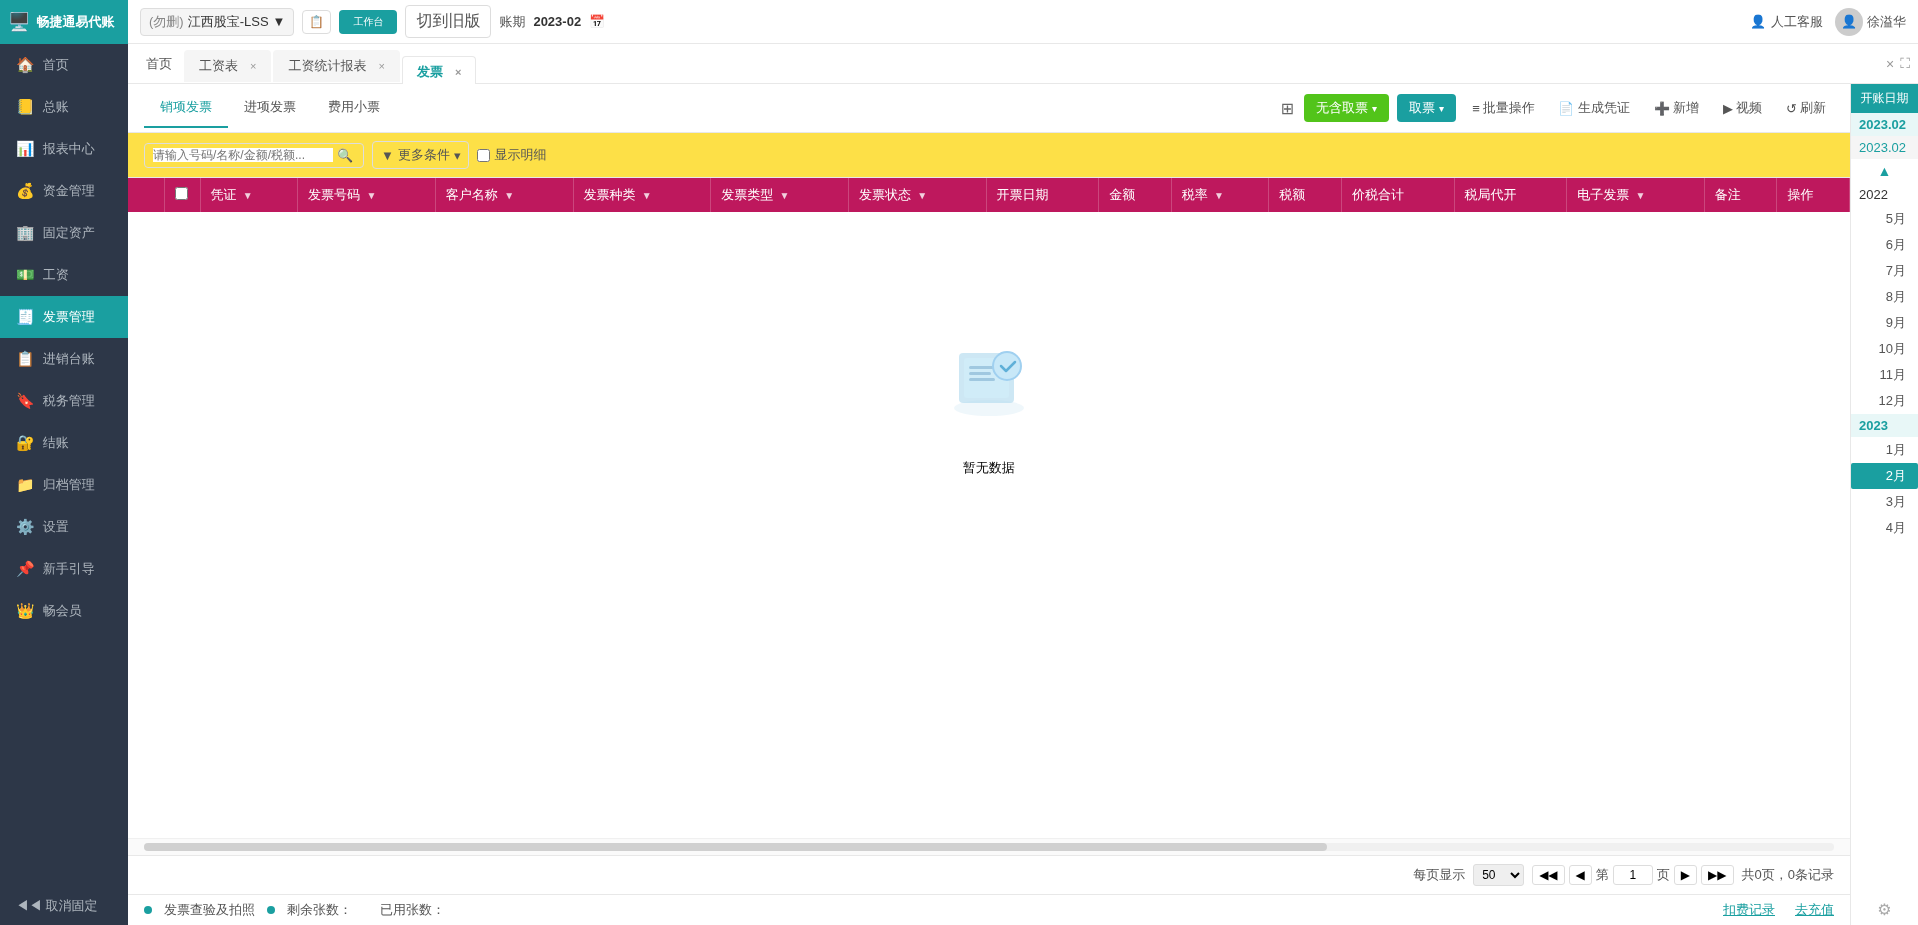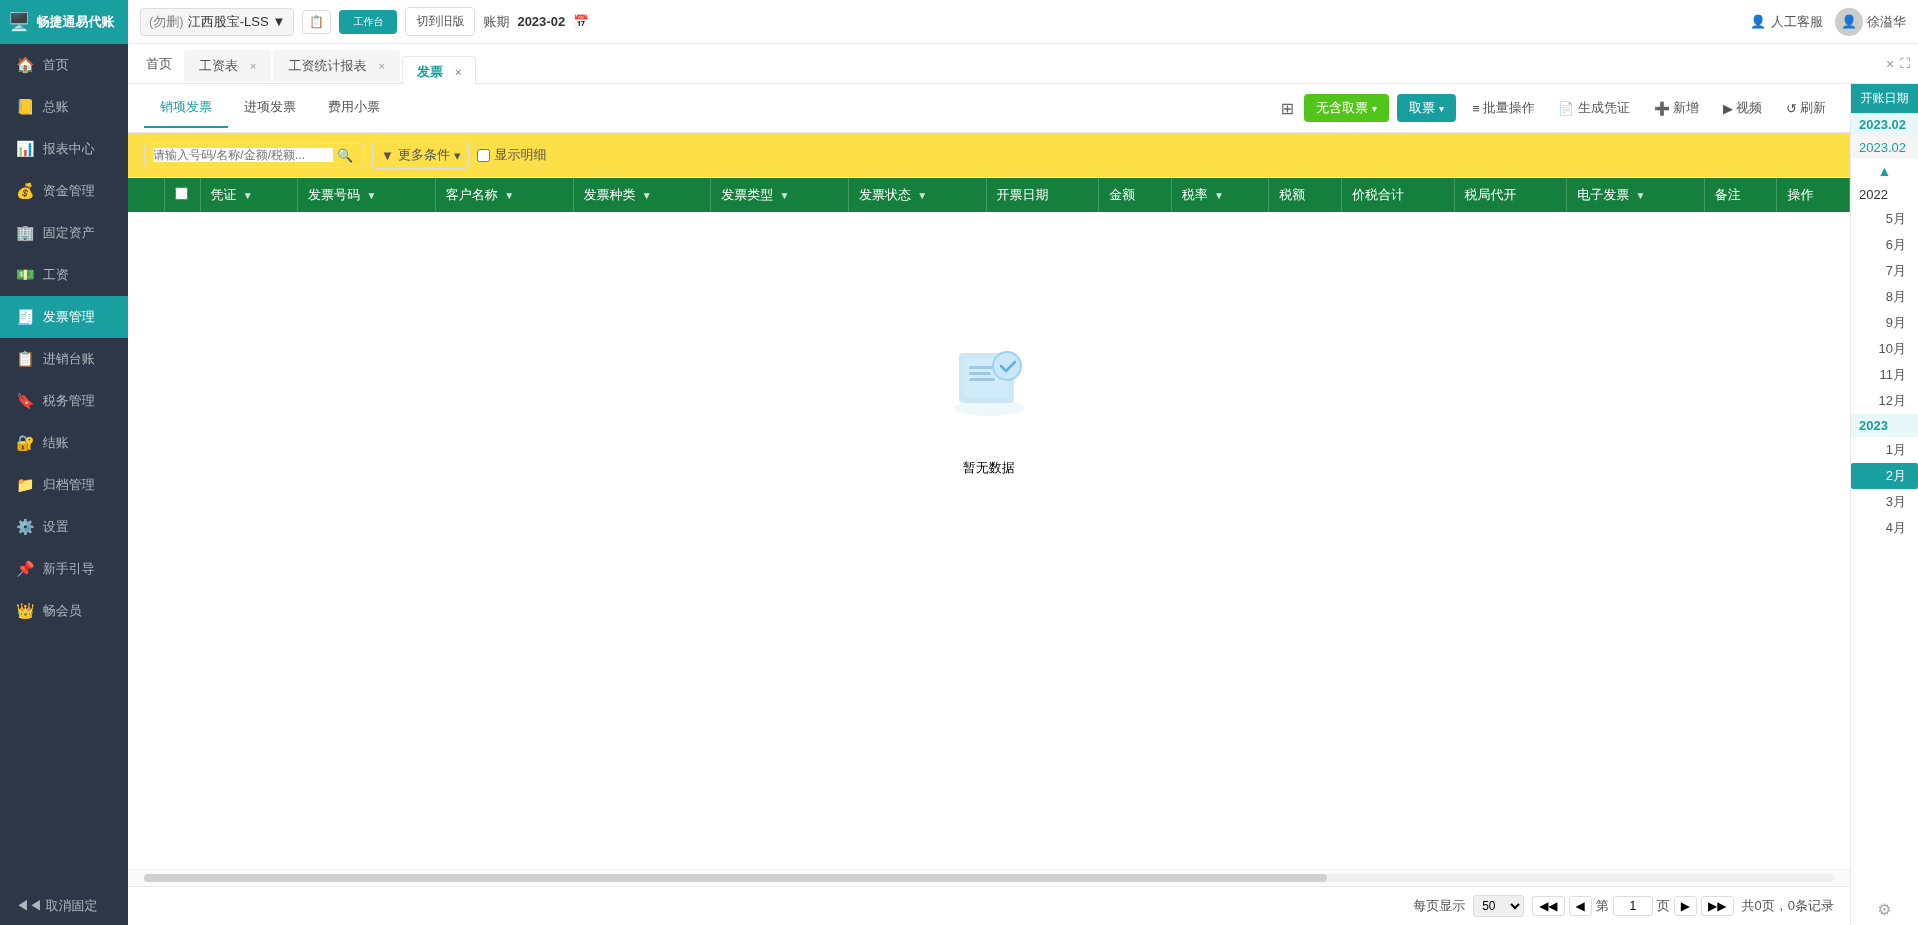--- a/index.html
+++ b/index.html
@@ -14,21 +14,21 @@
     .sidebar-item-icon { font-size: 15px; min-width: 16px; }
     .sidebar-bottom { margin-top: auto; padding: 10px 16px; color: #adb5bd; font-size: 12px; cursor: pointer; display: flex; align-items: center; gap: 6px; }
 
     
     .main { flex: 1; display: flex; flex-direction: column; overflow: hidden; position: relative; }
 
     
     .topbar { background: white; height: 44px; display: flex; align-items: center; padding: 0 12px; gap: 8px; border-bottom: 1px solid #e8e8e8; position: relative; z-index: 10; }
     .topbar-company { display: flex; align-items: center; gap: 4px; background: #f5f5f5; border: 1px solid #ddd; border-radius: 4px; padding: 4px 8px; color: #333; cursor: pointer; font-size: 12px; }
     .btn-workbench { background: #1a9fa0; color: white; border: none; border-radius: 4px; padding: 5px 14px; cursor: pointer; font-size: 10px; }
-    .btn-switch { background: white; color: #555; border: 1px solid #ddd; border-radius: 4px; padding: 5px 10px; cursor: pointer; font-size: 12px; }
+    .btn-switch { background: white; color: #555; border: 1px solid #ddd; border-radius: 4px; padding: 5px 10px; cursor: pointer; font-size: 16px; }
     .topbar-right { margin-left: auto; display: flex; align-items: center; gap: 12px; color: #555; font-size: 13px; }
     .topbar-right-item { display: flex; align-items: center; gap: 4px; cursor: pointer; }
     .avatar { width: 28px; height: 28px; border-radius: 50%; background: #ccc; display: flex; align-items: center; justify-content: center; font-size: 12px; color: white; }
 
     
     .tabbar { background: white; height: 40px; display: flex; align-items: center; padding: 0 8px; border-bottom: 1px solid #e8e8e8; gap: 2px; }
     .tab { display: flex; align-items: center; gap: 8px; padding: 6px 14px; border: 1px solid transparent; border-radius: 4px 4px 0 0; cursor: pointer; font-size: 13px; color: #555; background: #f5f5f5; margin-top: 4px; }
     .tab.active { background: white; border: 1px solid #e8e8e8; border-bottom: 1px solid white; color: #1a9fa0; font-weight: bold; margin-top: 16px; }
     .tab-close { font-size: 11px; color: #999; cursor: pointer; margin-left: 4px; }
     .tab-home { color: #555; font-size: 13px; padding: 6px 10px; cursor: pointer; }
@@ -46,21 +46,21 @@
     .toolbar-filter { display: flex; align-items: center; gap: 4px; color: #555; cursor: pointer; font-size: 12px; padding: 4px 8px; border: 1px solid #ddd; border-radius: 4px; }
     .toolbar-checkbox { display: flex; align-items: center; gap: 4px; color: #555; font-size: 12px; cursor: pointer; }
     .btn-green { background: #52c41a; color: white; border: none; border-radius: 4px; padding: 5px 12px; cursor: pointer; font-size: 13px; display: flex; align-items: center; gap: 4px; }
     .btn-teal { background: #1a9fa0; color: white; border: none; border-radius: 4px; padding: 5px 12px; cursor: pointer; font-size: 13px; display: flex; align-items: center; gap: 4px; }
     .btn-text { background: none; border: none; color: #555; cursor: pointer; font-size: 12px; padding: 4px 8px; display: flex; align-items: center; gap: 3px; }
     .dropdown-arrow { font-size: 10px; }
 
     
     .table-container { flex: 1; overflow: auto; background: white; margin: 0; }
     .data-table { width: 100%; border-collapse: collapse; }
-    .data-table th { background: #15803d; color: white; padding: 8px 10px; font-size: 12px; font-weight: normal; white-space: nowrap; border-right: 1px solid rgba(255,255,255,0.2); text-align: left; margin-top: 16px; }
+    .data-table th { background: #be185d; color: white; padding: 8px 10px; font-size: 12px; font-weight: normal; white-space: nowrap; border-right: 1px solid rgba(255,255,255,0.2); text-align: left; margin-top: 16px; }
     .data-table th:first-child { width: 40px; }
     .data-table td { padding: 8px 10px; font-size: 12px; border-bottom: 1px solid #f0f0f0; }
     .th-filter { font-size: 10px; margin-left: 3px; color: rgba(255,255,255,0.8); }
 
     
     .empty-state { display: flex; flex-direction: column; align-items: center; justify-content: center; height: 380px; }
     .empty-icon { font-size: 80px; margin-bottom: 12px; }
 
     
     .table-footer { background: white; padding: 8px 16px; display: flex; align-items: center; justify-content: flex-end; gap: 8px; border-top: 1px solid #e8e8e8; font-size: 12px; color: #555; }
@@ -395,20 +395,30 @@
             <span>第</span>
             <input type="text" class="page-input" value="1" style="">
             <span>页</span>
             <button class="page-btn">▶</button>
             <button class="page-btn">▶▶</button>
           </div>
 
           <span>共0页，0条记录</span>
         </div>
 
+        <div class="status-bar">
+          <span class="status-dot"></span>
+          <span>发票查验及拍照</span>
+          <span class="status-dot" style="background:#1a9fa0;"></span>
+          <span>剩余张数：</span>
+          <span style="margin-left:16px;">已用张数：</span>
+          <span style="margin-left:auto;"></span>
+          <span class="status-link">扣费记录</span>
+          <span class="status-link" style="margin-left:8px;">去充值</span>
+        </div>
       </div>
     </div>
 
     <div class="right-panel">
       <div class="right-panel-header">开账日期</div>
 
       <div style="background:#e8f7f7;padding:4px 8px;font-size:12px;color:#1a9fa0;font-weight:bold;cursor:pointer;">
         <span>2023.02</span>
       </div>
       <div style="background:#f5f5f5;padding:4px 8px;font-size:12px;color:#1a9fa0;cursor:pointer;">

